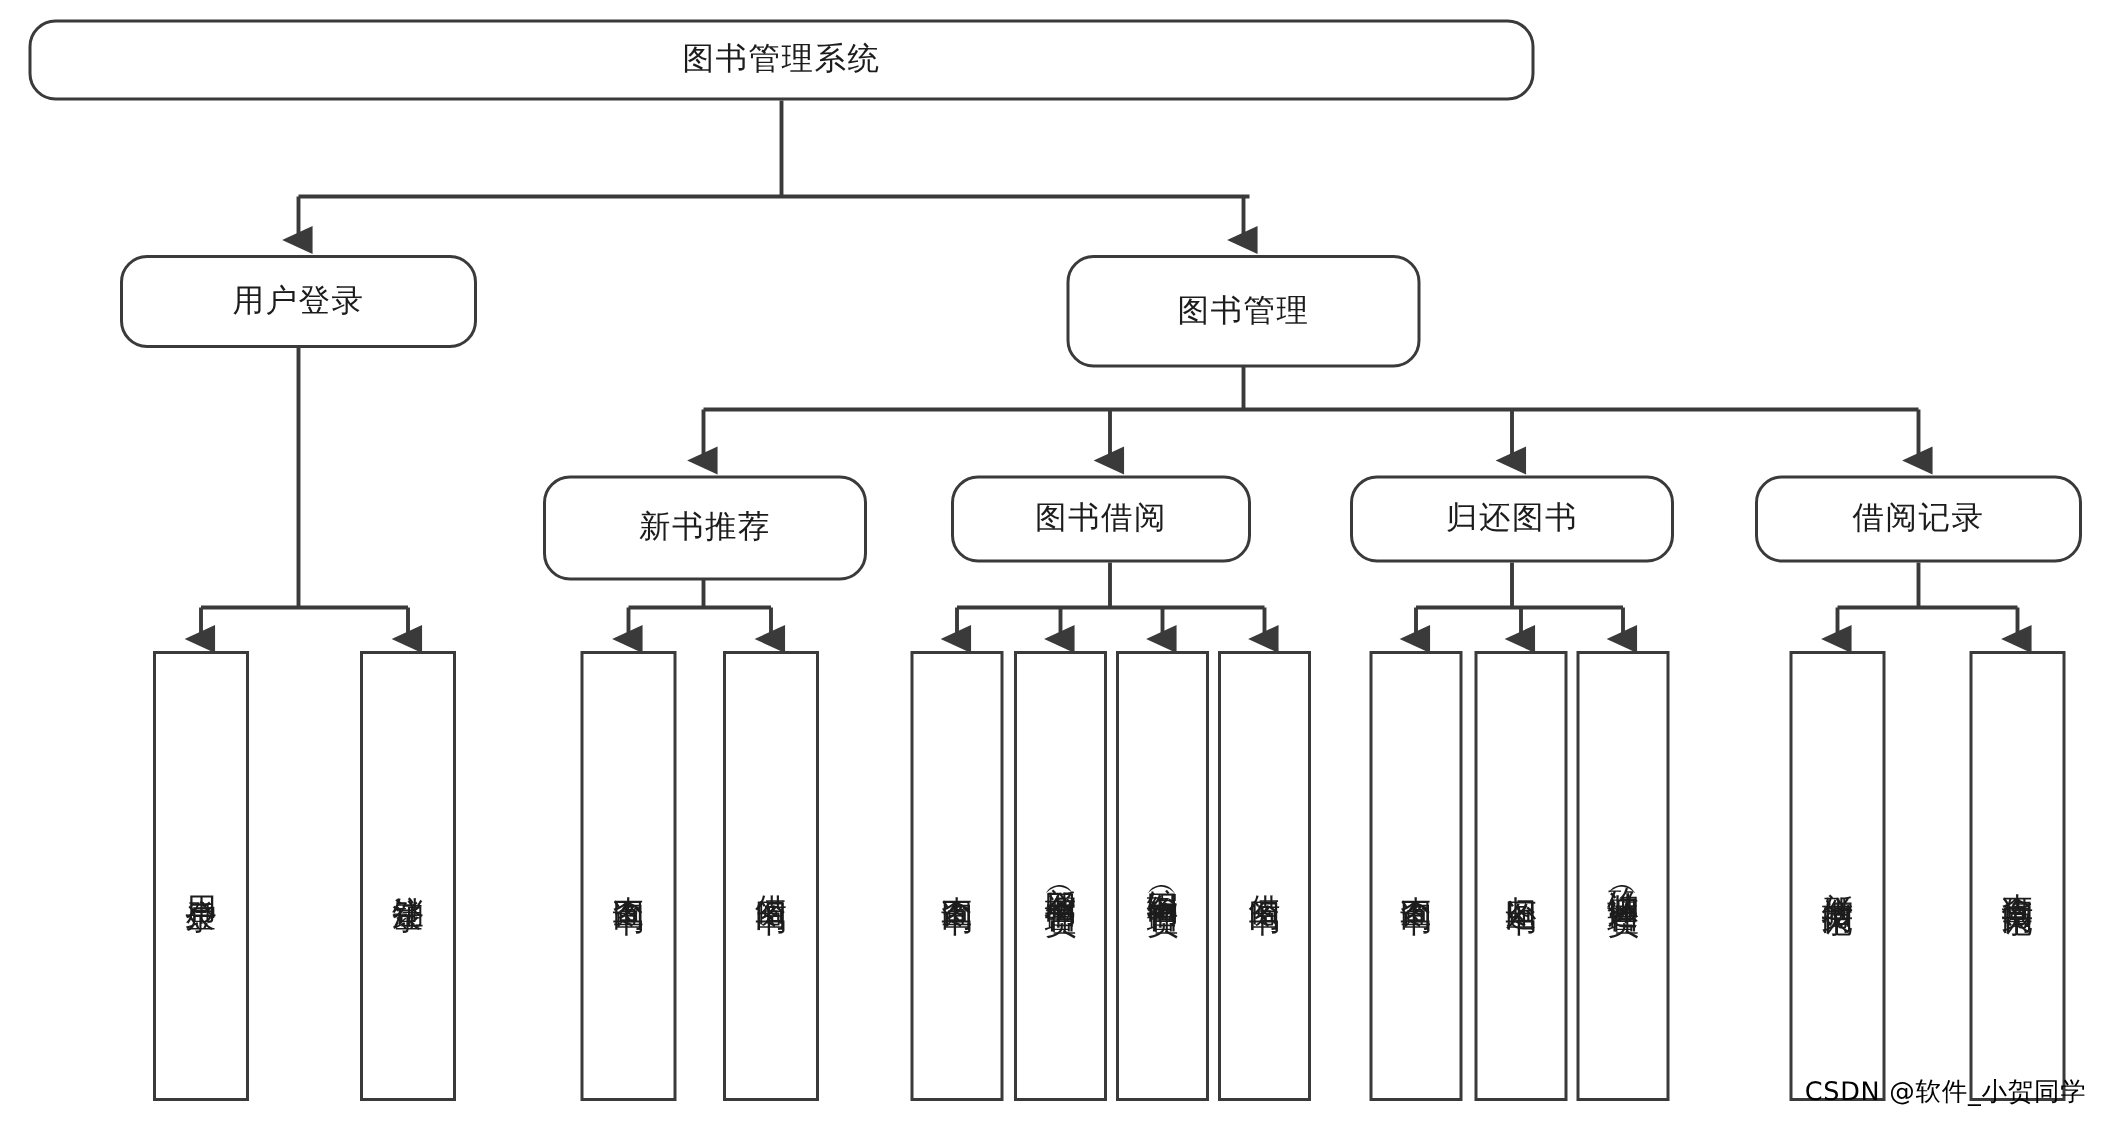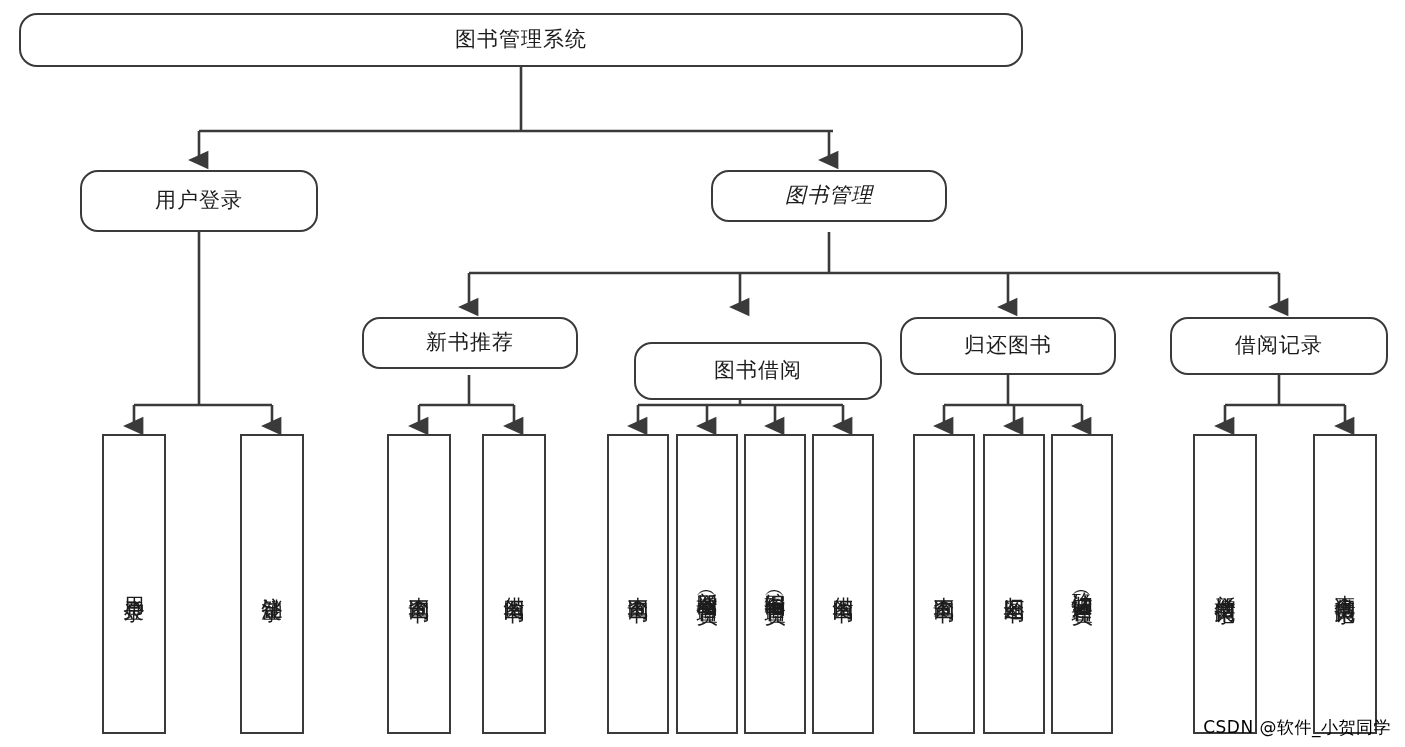--- a/index.html
+++ b/index.html
@@ -126,28 +126,28 @@
     </g>
   </svg>
 
   <div class="node h" style="left:19px; top:13px; width:1004px; height:54px;">
     <span>图书管理系统</span>
   </div>
 
   <div class="node h" style="left:80px; top:170px; width:238px; height:62px;">
     <span>用户登录</span>
   </div>
-  <div class="node h" style="left:711px; top:170px; width:236px; height:52px;font-style:italic;">
+  <div class="node h" style="left:711px; top:170px; width:236px; height:75px;">
     <span>图书管理</span>
   </div>
 
-  <div class="node h" style="left:362px; top:317px; width:216px; height:52px;">
+  <div class="node h" style="left:362px; top:317px; width:216px; height:70px;">
     <span>新书推荐</span>
   </div>
-  <div class="node h" style="left:634px; top:317px; width:248px; height:58px;margin-top:25px;">
+  <div class="node h" style="left:634px; top:317px; width:200px; height:58px;">
     <span>图书借阅</span>
   </div>
   <div class="node h" style="left:900px; top:317px; width:216px; height:58px;">
     <span>归还图书</span>
   </div>
   <div class="node h" style="left:1170px; top:317px; width:218px; height:58px;">
     <span>借阅记录</span>
   </div>
 
   <div class="node v" style="left:102px; top:434px; width:64px; height:300px;">

